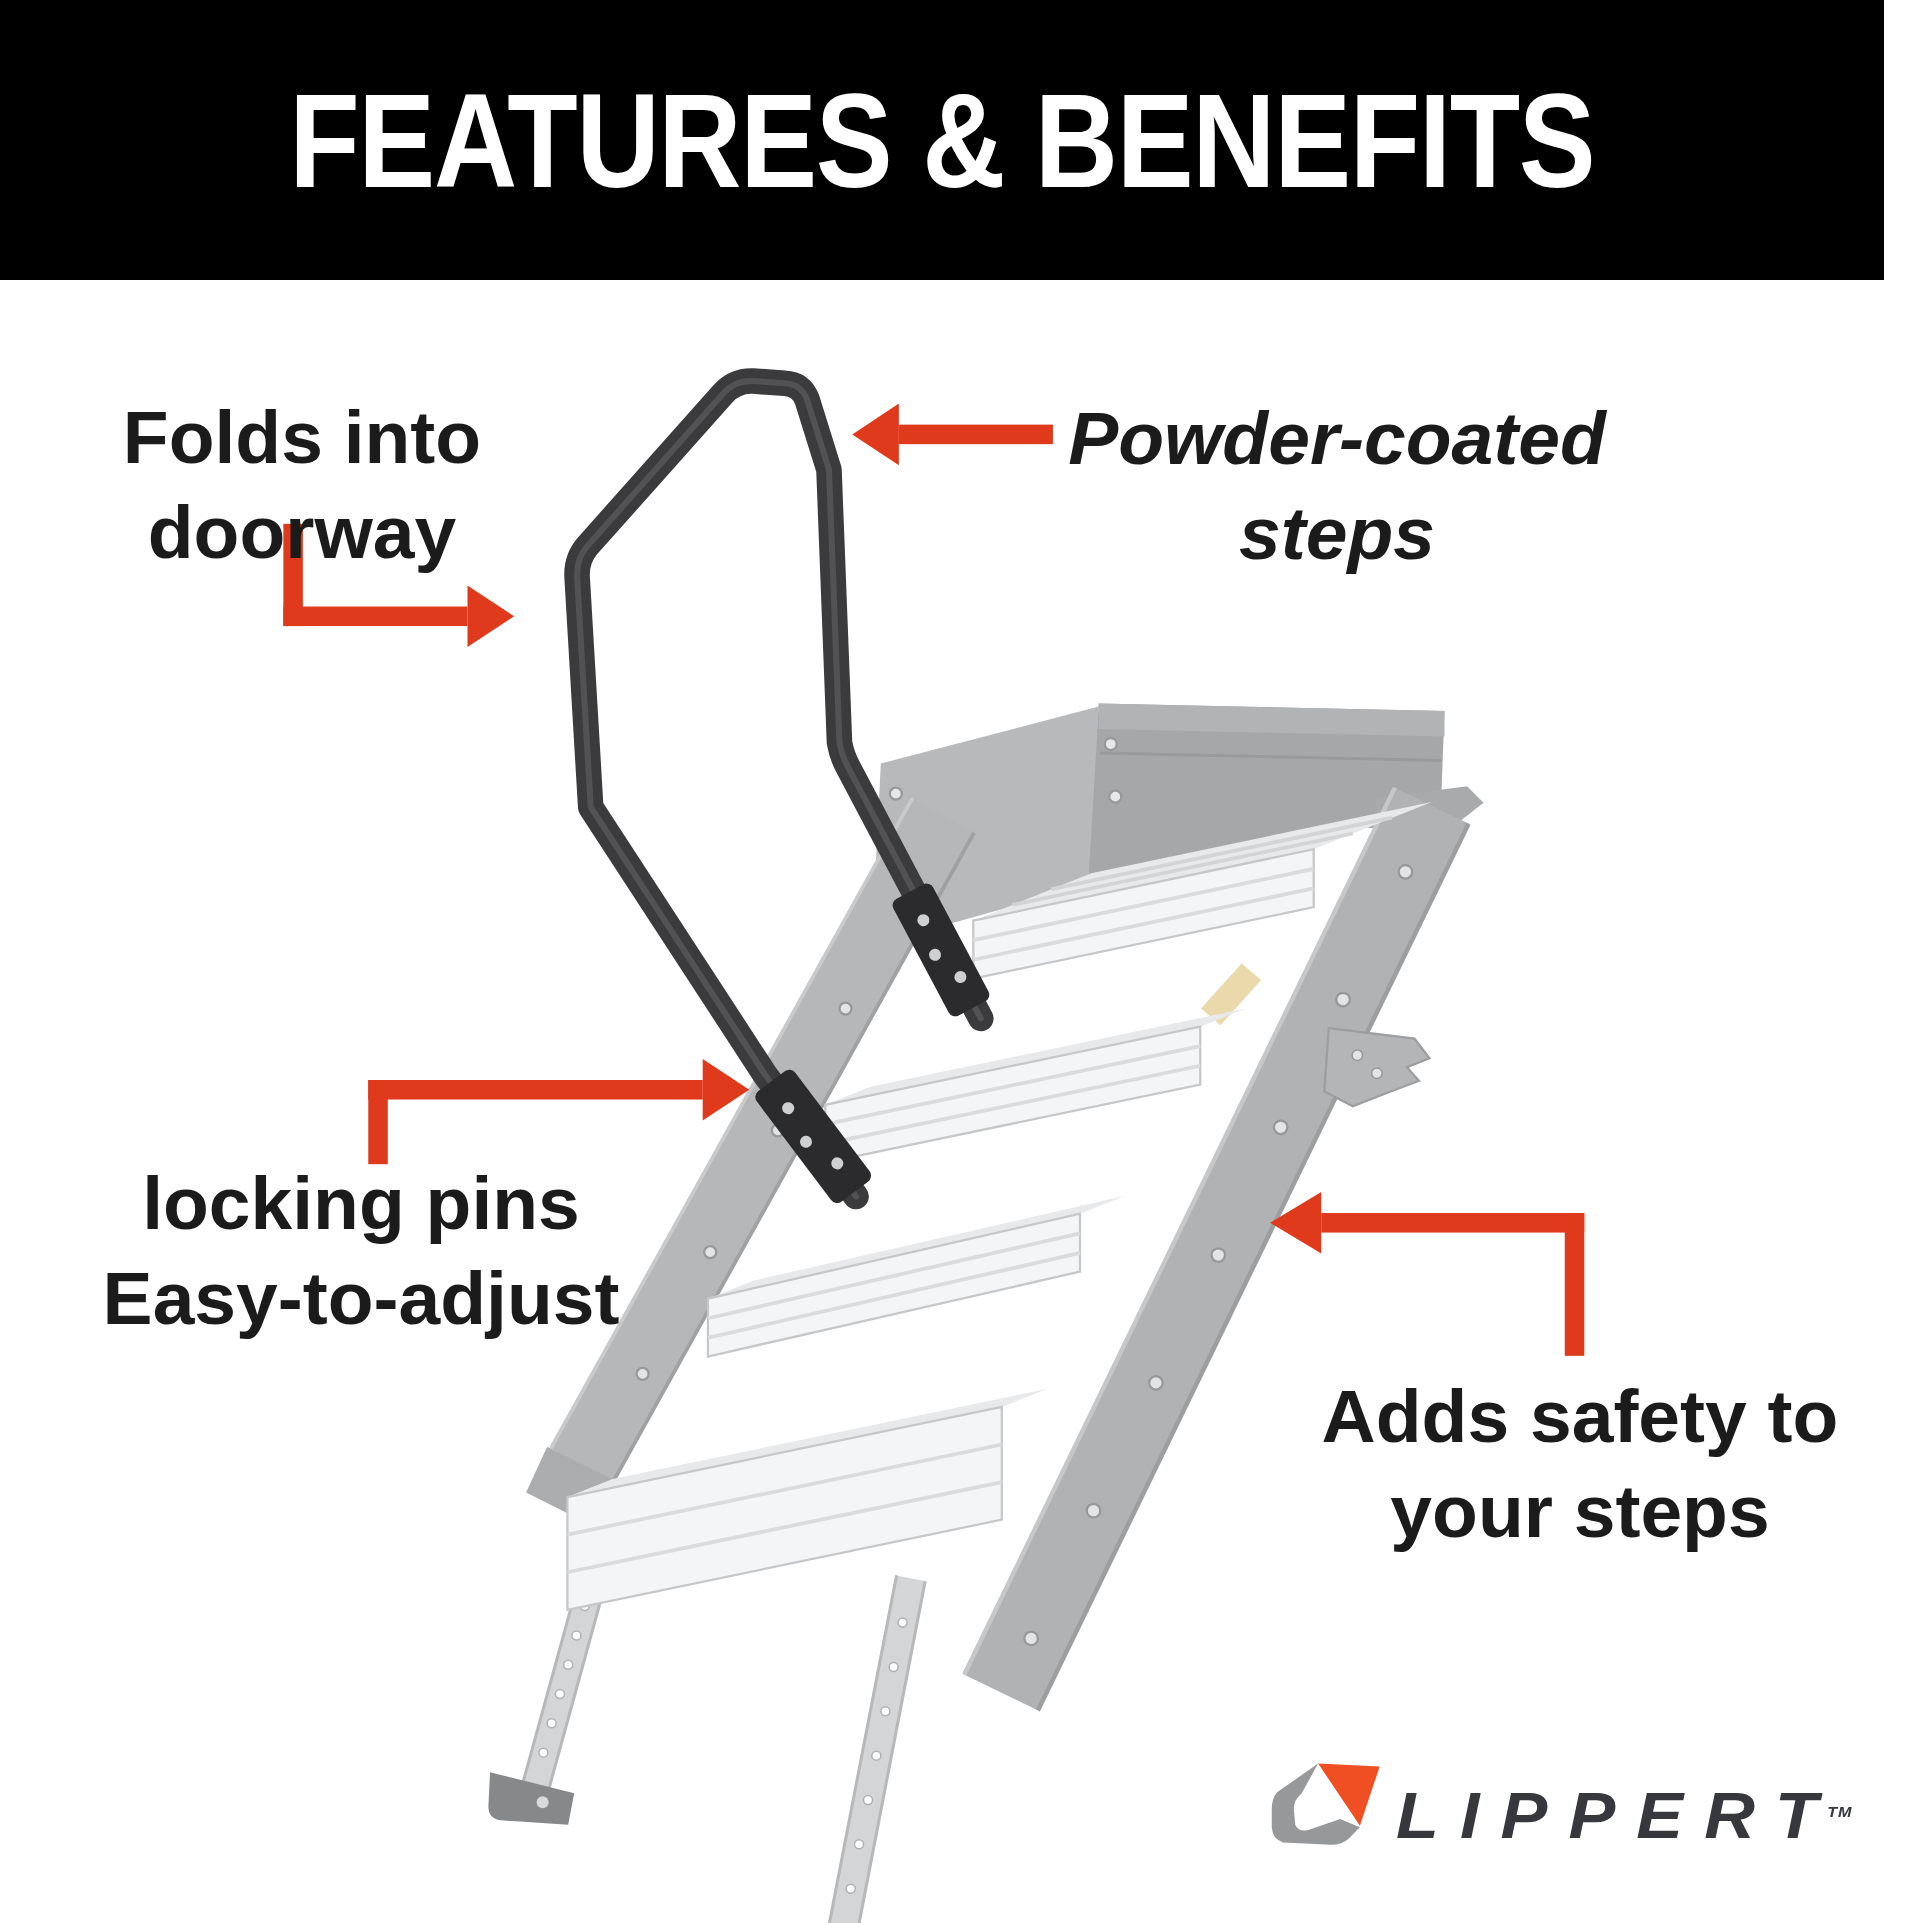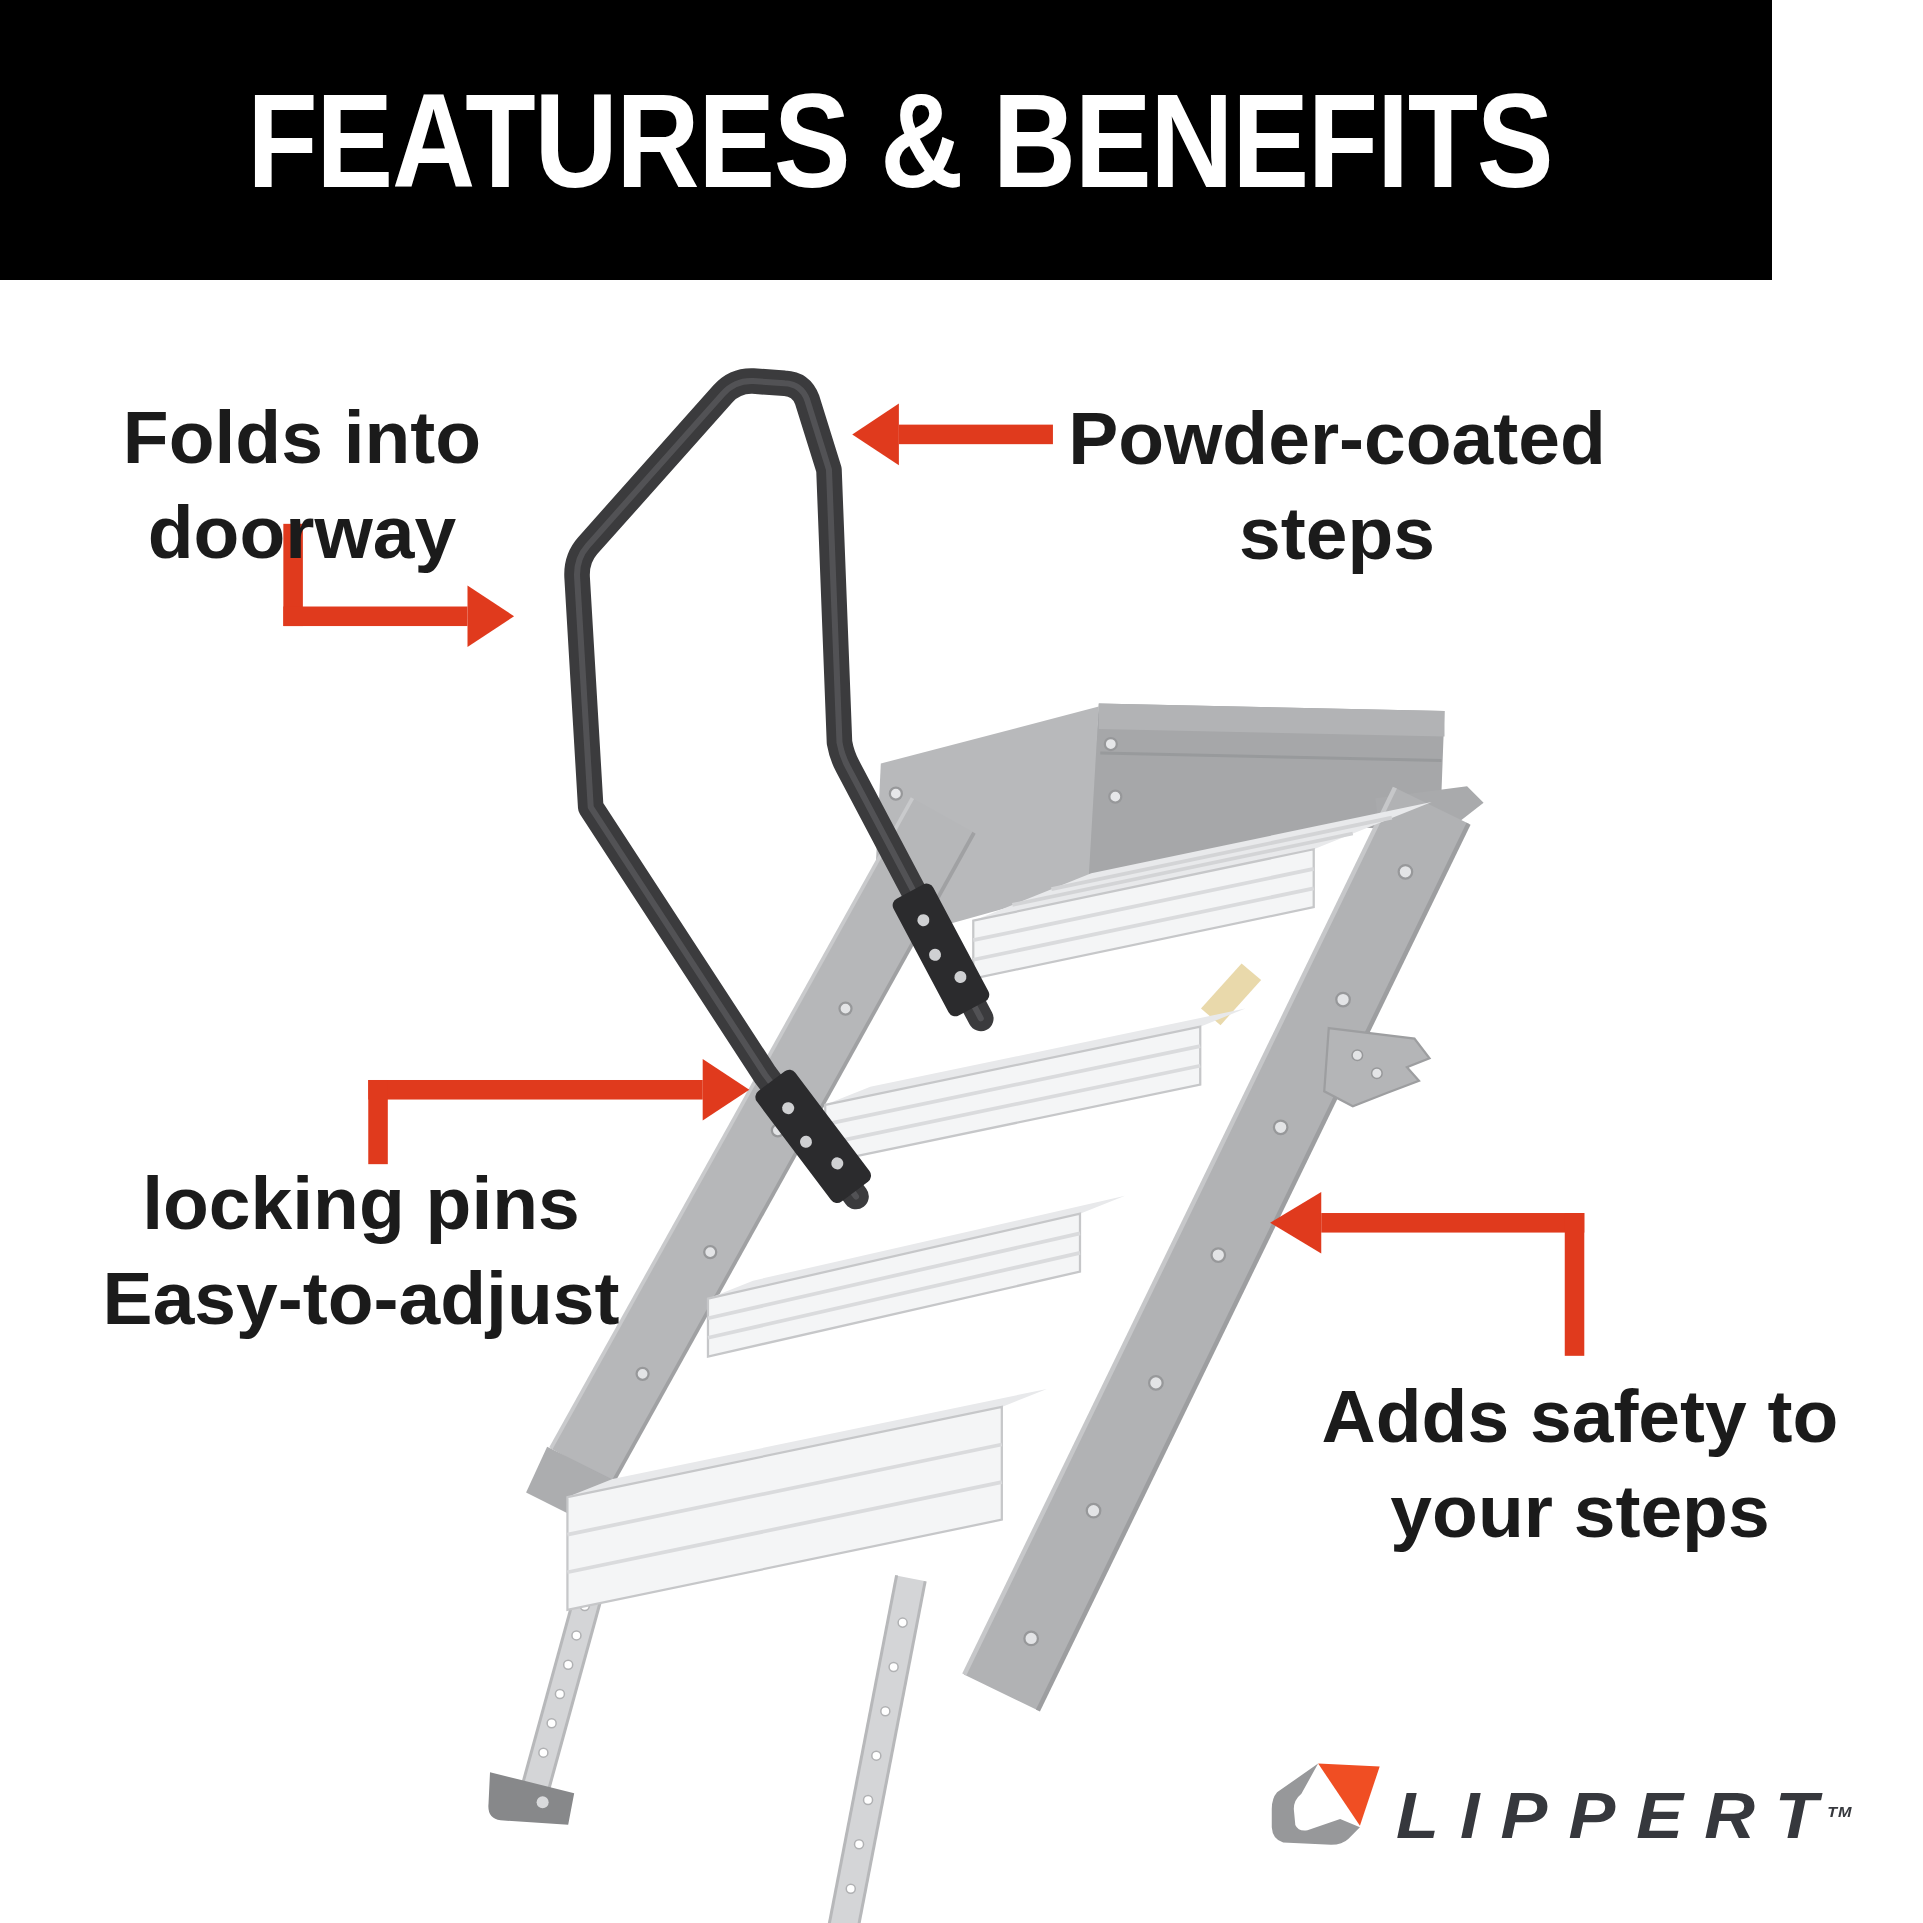--- a/index.html
+++ b/index.html
@@ -1,22 +1,22 @@
 <!DOCTYPE html>
 <html style="font-size:12px"><head>
 <meta charset="utf-8">
 <style>
   html,body{margin:0;padding:0;background:#ffffff;}
   .canvas{
     position:relative;width:1924px;height:1924px;background:#ffffff;overflow:hidden;
     font-family:"Liberation Sans", sans-serif;
   }
   .header-bar{
-    position:absolute;left:0;top:0;width:1744px;height:280px;background:#000000;
-    display:flex;align-items:center;justify-content:center;z-index:3;padding-left:28px;
+    position:absolute;left:0;top:0;width:1884px;height:280px;background:#000000;
+    display:flex;align-items:center;justify-content:center;z-index:3;
   }
   .page-title{
     color:#ffffff;font-weight:700;font-size:134px;letter-spacing:-1.5px;white-space:nowrap;
     transform:scaleX(0.86);
   }
   .callout{
     position:absolute;transform:translateX(-50%);text-align:center;z-index:4;
     color:#1b1b1b;font-weight:700;font-size:75px;line-height:1.26;white-space:nowrap;
   }
   .callout span{display:block;}
@@ -188,21 +188,21 @@
   </svg>
 
   <div class="header-bar">
     <div class="page-title">FEATURES &amp; BENEFITS</div>
   </div>
 
   <div class="callout" style="left:302px;top:346px;margin-top:44px;">
     <span>Folds into</span>
     <span>doorway</span>
   </div>
-  <div class="callout" style="left:1337px;top:391px;">
+  <div class="callout" style="left:1337px;top:391px;font-style:italic;">
     <span>Powder-coated</span>
     <span>steps</span>
   </div>
   <div class="callout" style="left:361px;top:1156px;">
     <span>locking pins</span>
     <span>Easy-to-adjust</span>
   </div>
   <div class="callout" style="left:1580px;top:1369px;text-align:center;">
     <span>Adds safety to</span>
     <span>your steps</span>

